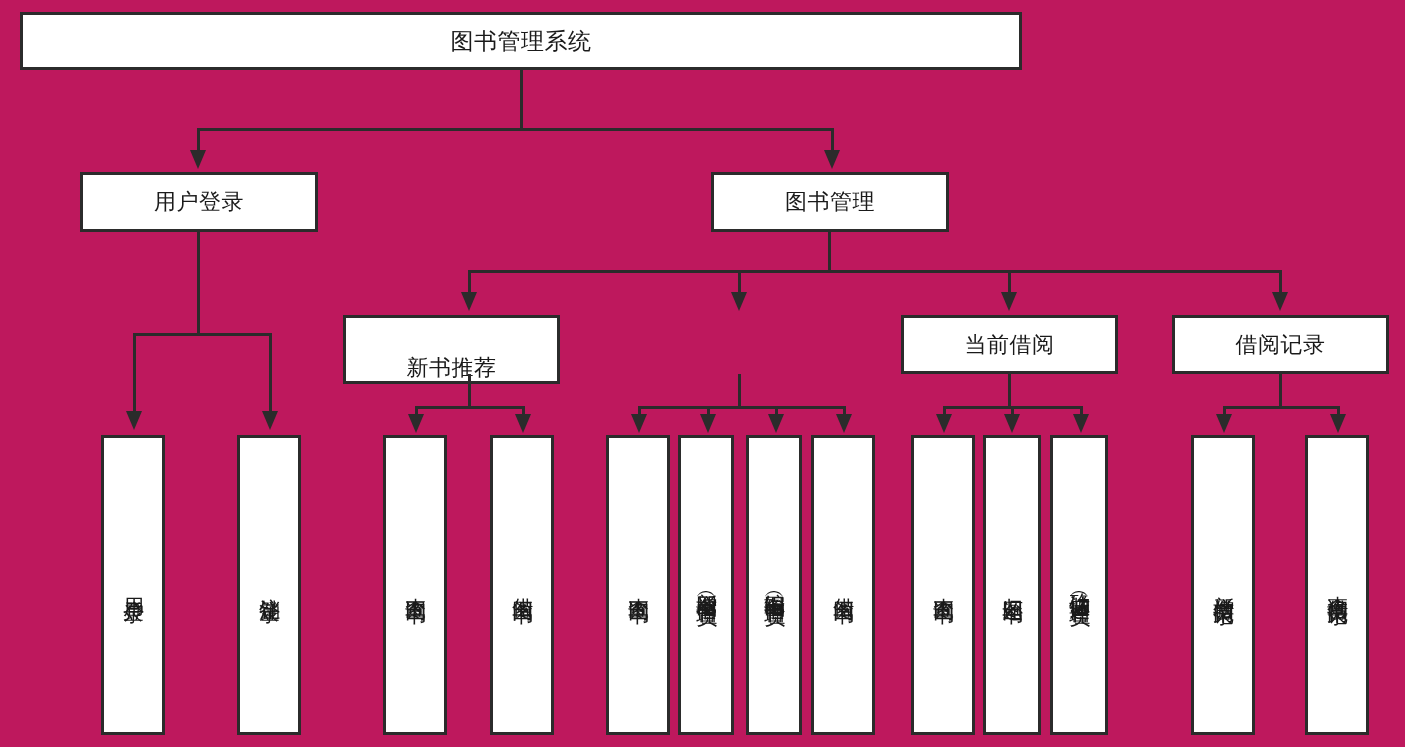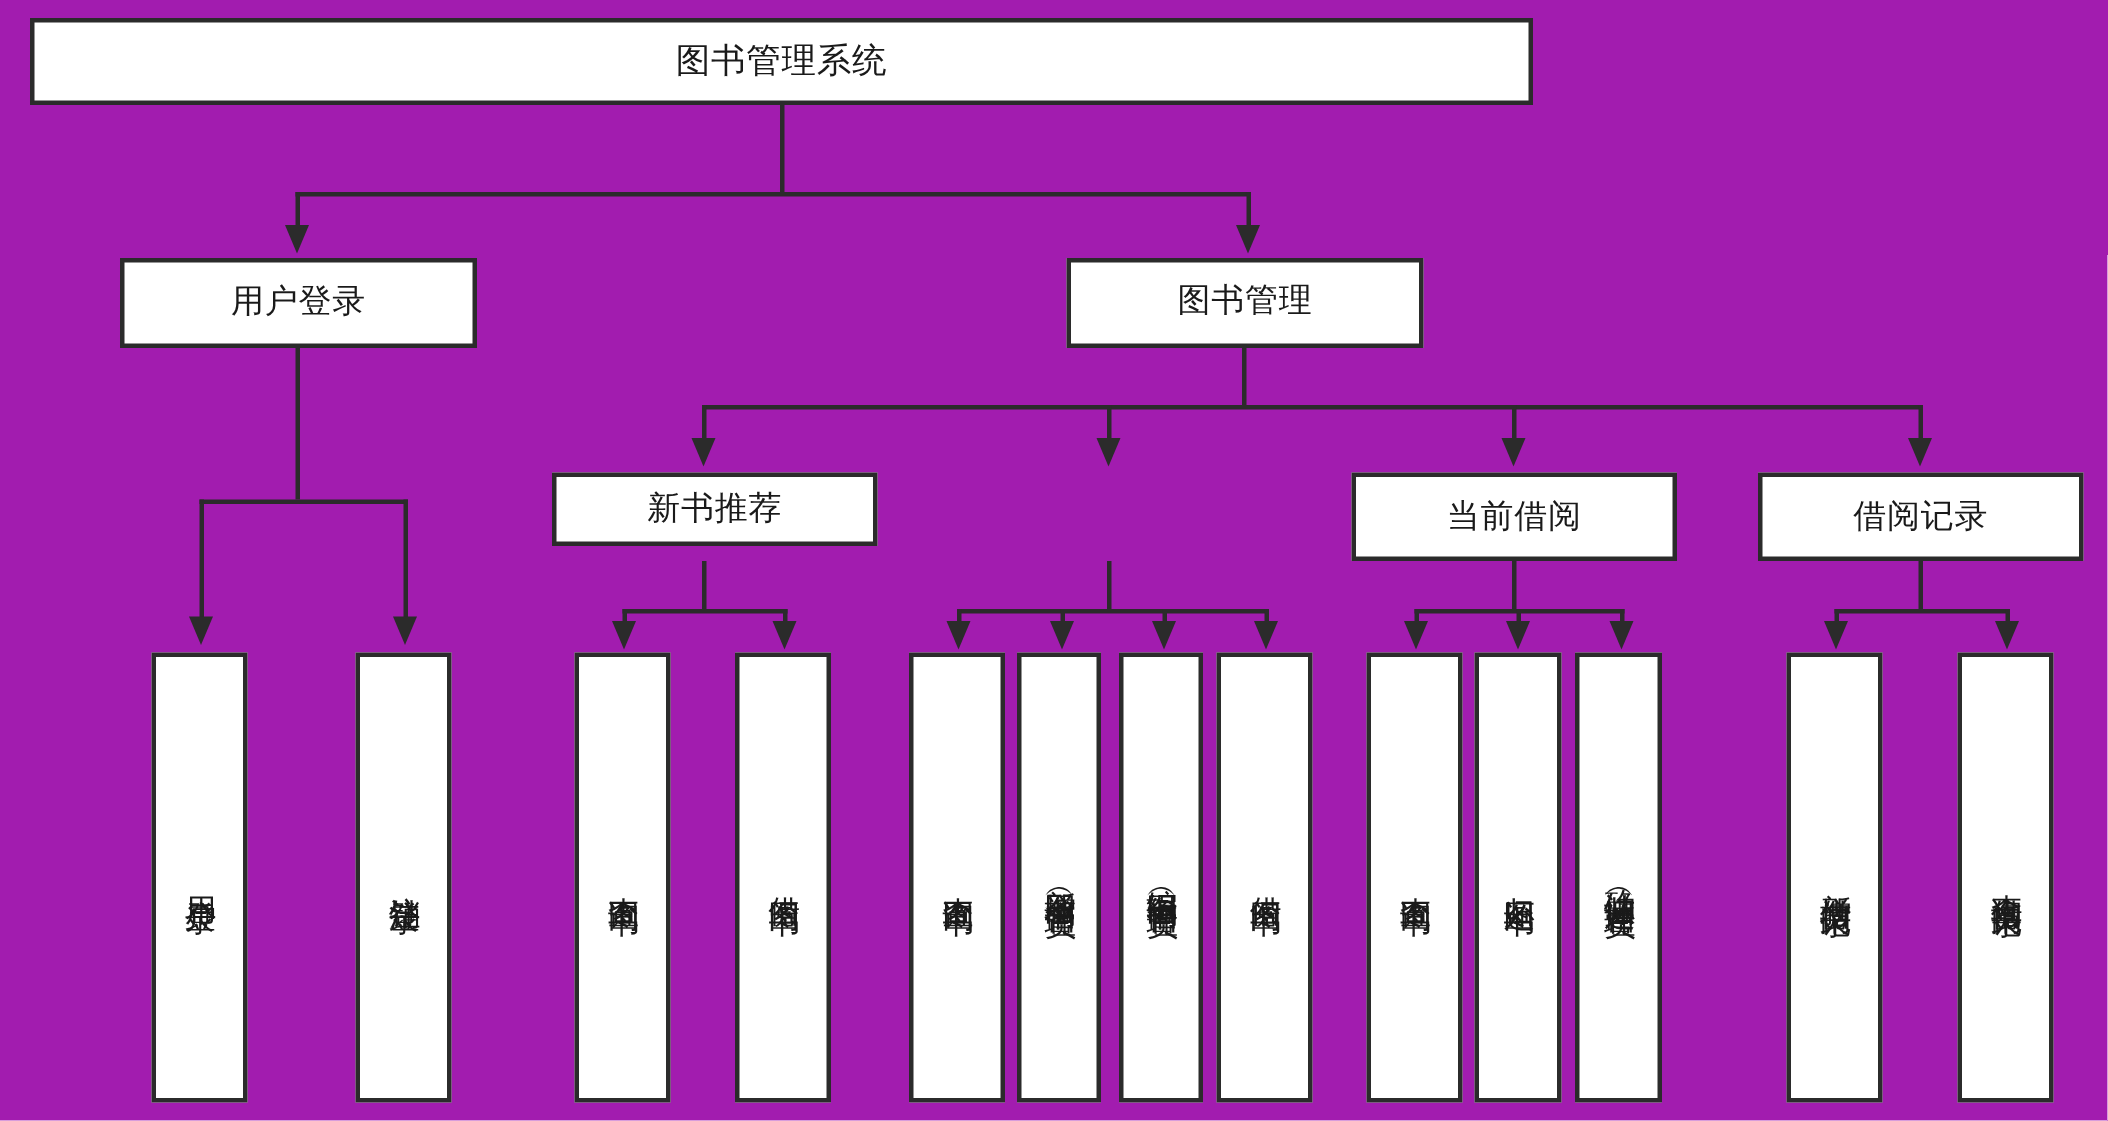--- a/index.html
+++ b/index.html
@@ -7,21 +7,21 @@
     padding: 0;
     background: #ffffff;
   }
   body {
     font-family: "DejaVu Sans", "Liberation Sans", sans-serif;
   }
   #canvas {
     position: relative;
     width: 1405px;
     height: 747px;
-    background: #a21caf;
+    background: #be185d;
     overflow: hidden;
   }
   
   .node {
     position: absolute;
     box-sizing: border-box;
     border: 2px solid #2b2b2b;
     background: #ffffff;
     display: flex;
     align-items: center;
@@ -94,21 +94,21 @@
 
   <div class="vline" style="left:197px; top:128px; height:26px;"></div>
   <div class="arrow" style="left:190px; top:150px;"></div>
   <div class="vline" style="left:831px; top:128px; height:26px;"></div>
   <div class="arrow" style="left:824px; top:150px;"></div>
 
   <div class="node lvl1" style="left:80px; top:172px; width:238px; height:60px;">
     <span class="node-label">用户登录</span>
   </div>
 
-  <div class="node lvl1" style="left:711px; top:172px; width:238px; height:60px;font-family:Liberation Mono, monospace;">
+  <div class="node lvl1" style="left:711px; top:172px; width:238px; height:60px;">
     <span class="node-label">图书管理</span>
   </div>
 
   <div class="vline" style="left:197px; top:232px; height:101px;"></div>
   <div class="hline" style="left:133px; top:333px; width:139px;"></div>
   <div class="vline" style="left:133px; top:333px; height:82px;"></div>
   <div class="arrow" style="left:126px; top:411px;"></div>
   <div class="vline" style="left:269px; top:333px; height:82px;"></div>
   <div class="arrow" style="left:262px; top:411px;"></div>
 
@@ -120,21 +120,21 @@
 
   <div class="vline" style="left:738px; top:270px; height:26px;"></div>
   <div class="arrow" style="left:731px; top:292px;"></div>
 
   <div class="vline" style="left:1008px; top:270px; height:26px;"></div>
   <div class="arrow" style="left:1001px; top:292px;"></div>
 
   <div class="vline" style="left:1279px; top:270px; height:26px;"></div>
   <div class="arrow" style="left:1272px; top:292px;"></div>
 
-  <div class="node lvl2" style="left:368px; top:315px; width:217px; height:49px;">
+  <div class="node lvl2" style="left:343px; top:315px; width:217px; height:69px;align-items:flex-end;">
     <span class="node-label">新书推荐</span>
   </div>
 
 
   <div class="node lvl2" style="left:1172px; top:315px; width:217px; height:59px;">
     <span class="node-label">借阅记录</span>
   </div>
 
   <div class="node lvl2" style="left:901px; top:315px; width:217px; height:59px;">
     <span class="node-label">当前借阅</span>

